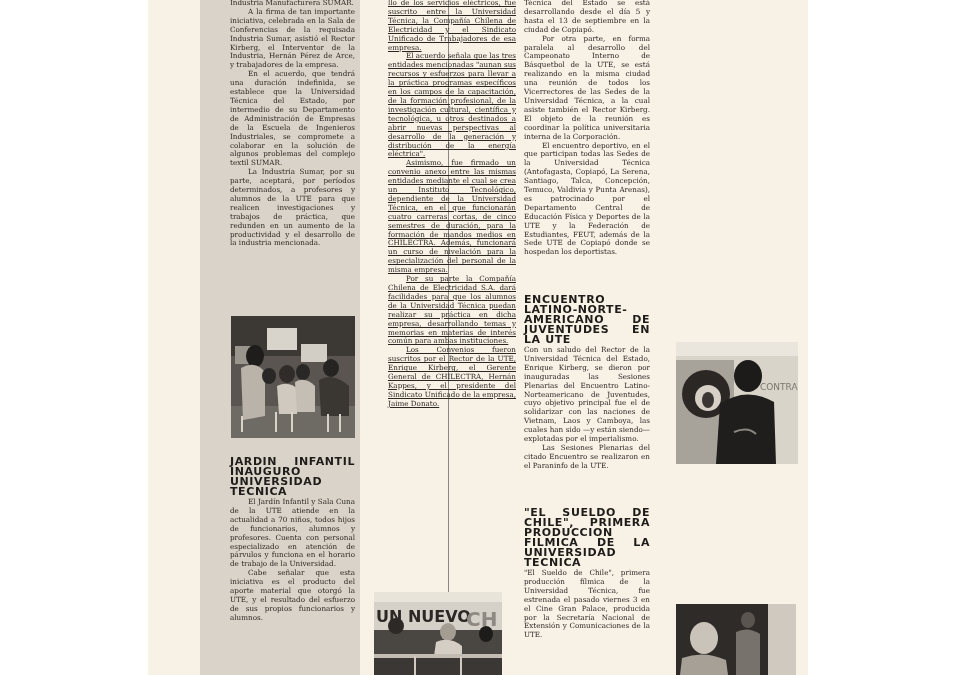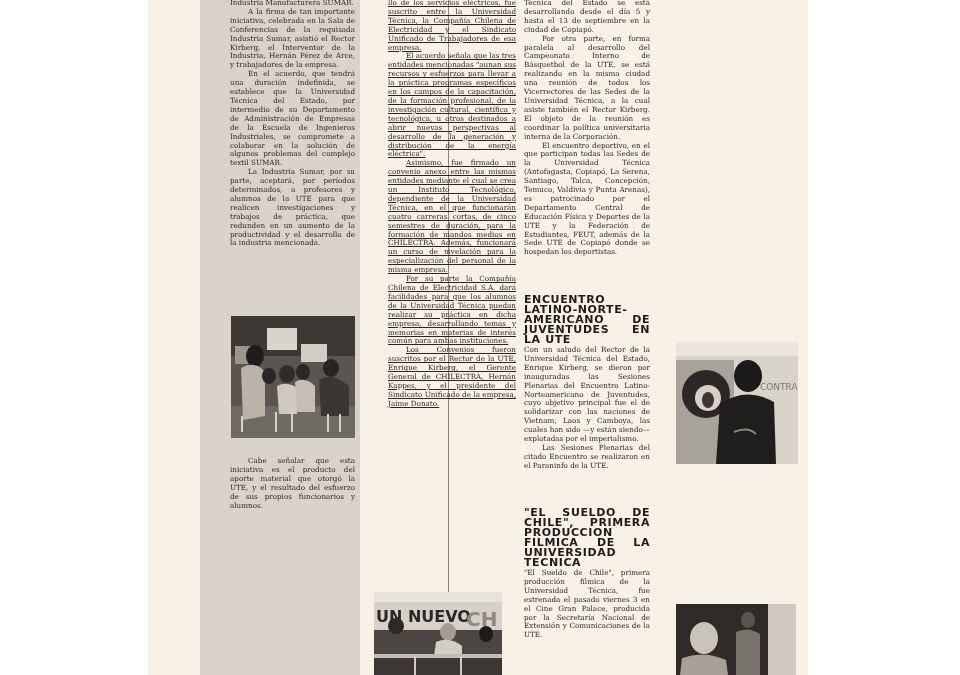--- a/index.html
+++ b/index.html
@@ -66,20 +66,22 @@
     <path d="M88 64 Q102 56 118 70 L118 100 L90 100 Z" fill="#3a3733"></path>
     <rect x="44" y="96" width="2" height="20" fill="#d8d2c8"></rect>
     <rect x="60" y="96" width="2" height="20" fill="#d8d2c8"></rect>
     <rect x="96" y="98" width="2" height="18" fill="#d8d2c8"></rect>
     <rect x="108" y="98" width="2" height="18" fill="#d8d2c8"></rect>
     <rect x="10" y="100" width="2" height="16" fill="#d8d2c8"></rect>
   </svg>
 </div>
 
 <div class="col" style="left:230px; top:457px; width:125px;">
+  <h3 class="headline">JARDIN INFANTIL INAUGURO UNIVERSIDAD TECNICA</h3>
+  <p class="indent">El Jardín Infantil y Sala Cuna de la UTE atiende en la actualidad a 70 niños, todos hijos de funcionarios, alumnos y profesores. Cuenta con personal especializado en atención de párvulos y funciona en el horario de trabajo de la Universidad.</p>
   <p class="indent">Cabe señalar que esta iniciativa es el producto del aporte material que otorgó la UTE, y el resultado del esfuerzo de sus propios funcionarios y alumnos.</p>
 </div>
 
 <div class="col" style="left:388px; top:-1px; width:128px;text-decoration:underline;">
   <p>llo de los servicios eléctricos, fue suscrito entre la Universidad Técnica, la Compañía Chilena de Electricidad y el Sindicato Unificado de Trabajadores de esa empresa.</p>
   <p class="indent">El acuerdo señala que las tres entidades mencionadas "aunan sus recursos y esfuerzos para llevar a la práctica programas específicos en los campos de la capacitación, de la formación profesional, de la investigación cultural, científica y tecnológica, u otros destinados a abrir nuevas perspectivas al desarrollo de la generación y distribución de la energía eléctrica".</p>
   <p class="indent">Asimismo, fue firmado un convenio anexo entre las mismas entidades mediante el cual se crea un Instituto Tecnológico, dependiente de la Universidad Técnica, en el que funcionarán cuatro carreras cortas, de cinco semestres de duración, para la formación de mandos medios en CHILECTRA. Además, funcionará un curso de nivelación para la especialización del personal de la misma empresa.</p>
   <p class="indent">Por su parte la Compañía Chilena de Electricidad S.A. dará facilidades para que los alumnos de la Universidad Técnica puedan realizar su práctica en dicha empresa, desarrollando temas y memorias en materias de interés común para ambas instituciones.</p>
   <p class="indent">Los Convenios fueron suscritos por el Rector de la UTE, Enrique Kirberg, el Gerente General de CHILECTRA, Hernán Kappes, y el presidente del Sindicato Unificado de la empresa, Jaime Donato.</p>
 </div>

